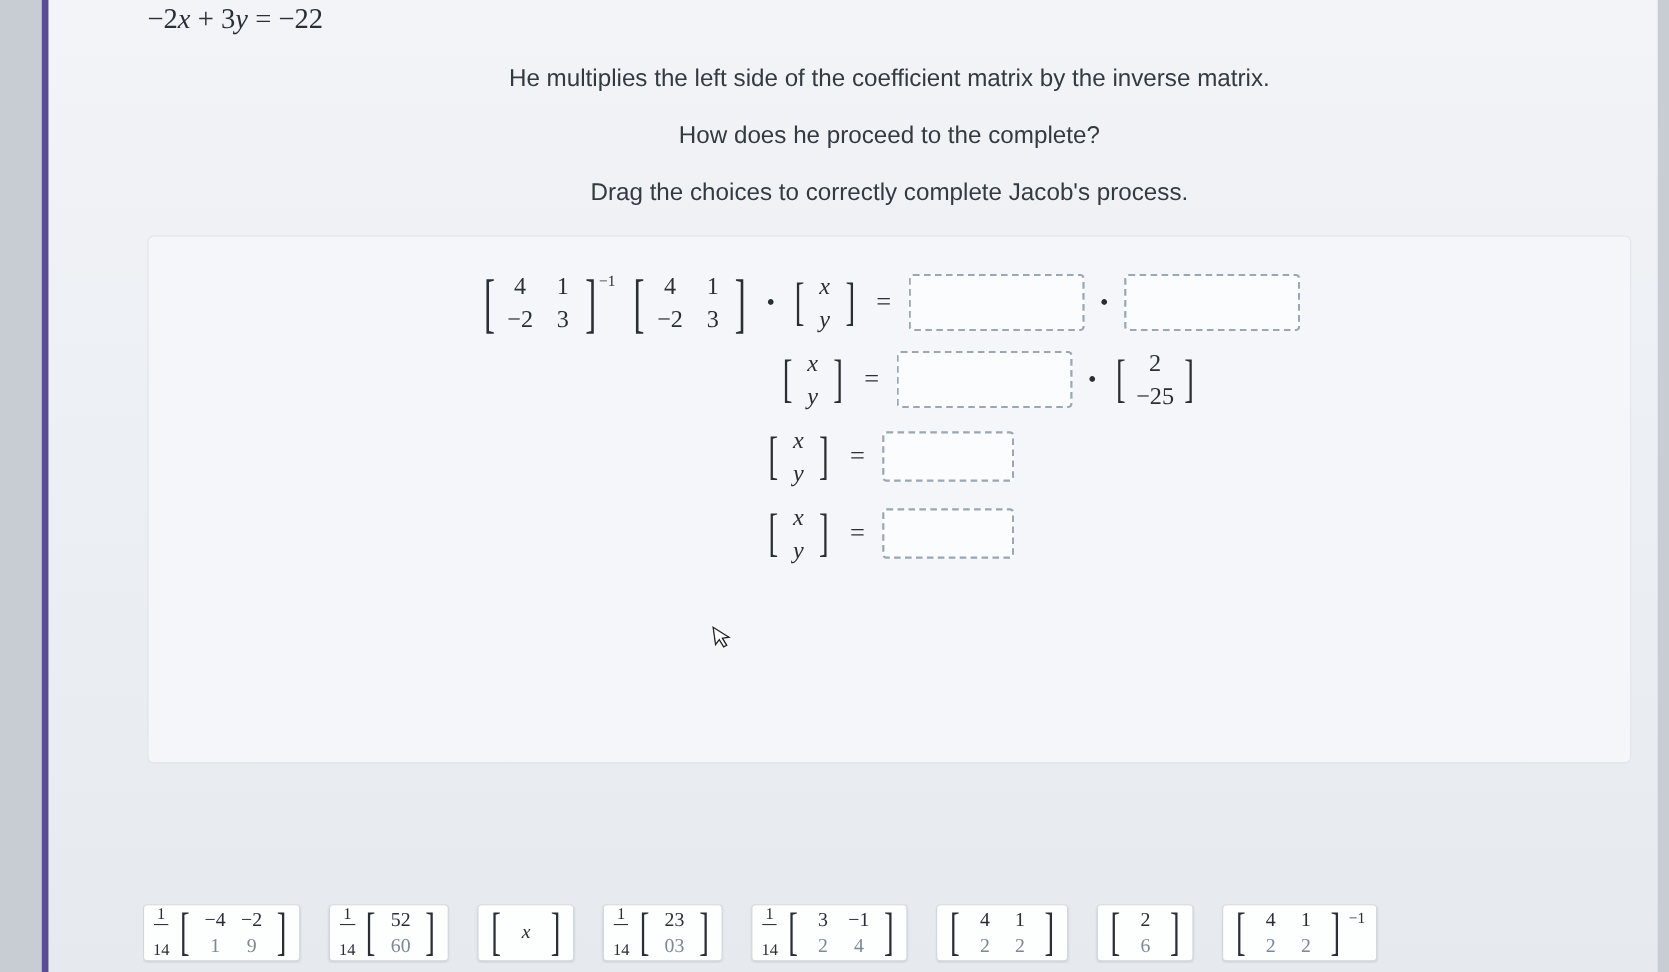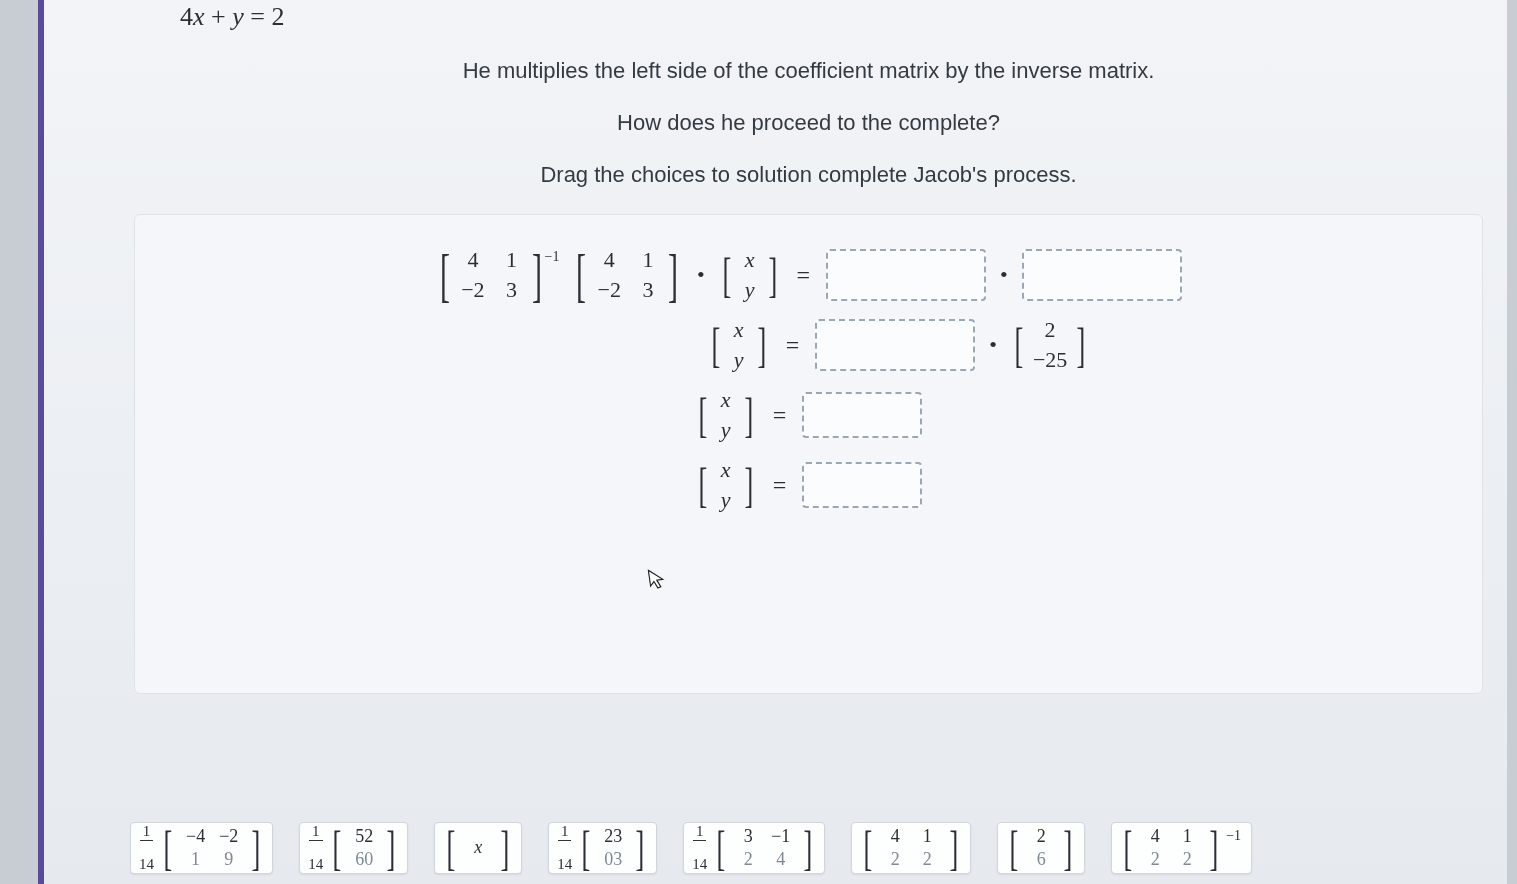--- a/index.html
+++ b/index.html
@@ -93,26 +93,26 @@
   .frac .d { padding-top: 16px; }
   .mgrid-sm { display: grid; gap: 2px 14px; padding: 0 4px; font-size: 18px;}
   .blur { color: #7e8994; }
 </style>
 </head>
 <body>
 
 <div class="page">
 
   <div class="eq-block">
-    <div class="eq-line" style="padding-left:46px;">4<span style="font-style:italic">x</span> + <span style="font-style:italic">y</span> = 2</div>
+    <div class="eq-line">−2<span style="font-style:italic">x</span> + 3<span style="font-style:italic">y</span> = −22</div>
   </div>
 
   <div class="para">He multiplies the left side of the coefficient matrix by the inverse matrix.</div>
   <div class="para">How does he proceed to the complete?</div>
-  <div class="para">Drag the choices to solution complete Jacob's process.</div>
+  <div class="para">Drag the choices to correctly complete Jacob's process.</div>
 
   <div class="work-area">
 
     <div class="step">
       <span class="mat">
         <span class="brL">[</span>
         <span class="mgrid g2x2">
           <span class="cell">4</span>
           <span class="cell">1</span>
           <span class="cell">−2</span>

